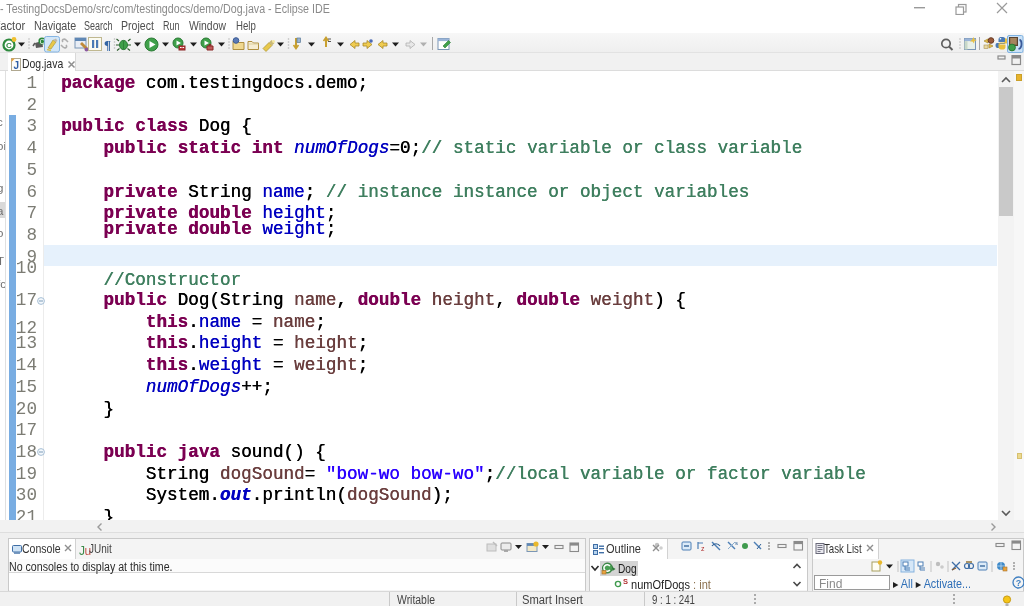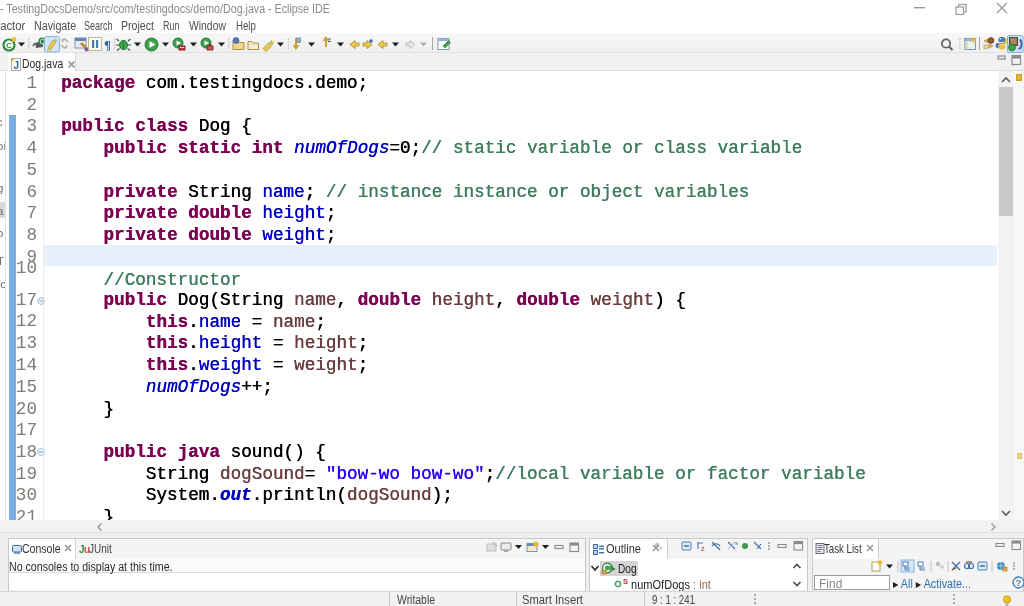--- a/index.html
+++ b/index.html
@@ -215,27 +215,27 @@
 <div class="abs num" style="top:45.4px">3</div>
 <div class="abs cl" style="top:45.4px"><span class="k">public</span> <span class="k">class</span> Dog {</div>
 <div class="abs num" style="top:67.1px">4</div>
 <div class="abs cl" style="top:67.1px">    <span class="k">public</span> <span class="k">static</span> <span class="k">int</span> <span class="sf">numOfDogs</span>=0;<span class="c">// static variable or class variable</span></div>
 <div class="abs num" style="top:88.8px">5</div>
 <div class="abs num" style="top:110.5px">6</div>
 <div class="abs cl" style="top:110.5px">    <span class="k">private</span> String <span class="f">name</span>; <span class="c">// instance instance or object variables</span></div>
 <div class="abs num" style="top:132.2px">7</div>
 <div class="abs cl" style="top:132.2px">    <span class="k">private</span> <span class="k">double</span> <span class="f">height</span>;</div>
 <div class="abs num" style="top:153.9px">8</div>
-<div class="abs cl" style="top:154px">    <span class="k">private</span> <span class="k">double</span> <span class="f">weight</span>;</div>
+<div class="abs cl" style="top:148px">    <span class="k">private</span> <span class="k">double</span> <span class="f">weight</span>;</div>
 <div class="abs num" style="top:175.6px">9</div>
 <div class="abs num" style="top:187px">10</div>
 <div class="abs cl" style="top:199px">    <span class="c">//Constructor</span></div>
 <div class="abs num" style="top:219.0px">17</div>
 <div class="abs cl" style="top:219.0px">    <span class="k">public</span> Dog(String <span class="p">name</span>, <span class="k">double</span> <span class="p">height</span>, <span class="k">double</span> <span class="p">weight</span>) {</div>
-<div class="abs num" style="top:240px">12</div>
+<div class="abs num" style="top:247px">12</div>
 <div class="abs cl" style="top:240.7px">        <span class="k">this</span>.<span class="f">name</span> = <span class="p">name</span>;</div>
 <div class="abs num" style="top:262.4px">13</div>
 <div class="abs cl" style="top:262.4px">        <span class="k">this</span>.<span class="f">height</span> = <span class="p">height</span>;</div>
 <div class="abs num" style="top:284.09999999999997px">14</div>
 <div class="abs cl" style="top:284.09999999999997px">        <span class="k">this</span>.<span class="f">weight</span> = <span class="p">weight</span>;</div>
 <div class="abs num" style="top:305.8px">15</div>
 <div class="abs cl" style="top:305.8px">        <span class="sf">numOfDogs</span>++;</div>
 <div class="abs num" style="top:327.5px">20</div>
 <div class="abs cl" style="top:327.5px">    }</div>
 <div class="abs num" style="top:349.2px">17</div>
@@ -296,21 +296,21 @@
 <div class="abs" id="panelstuff"></div>
 <div class="abs" style="left:9px;top:539px;width:67px;height:20px;background:#fff;border-right:1px solid #d2d2d2"></div>
 <svg class="icon" width="10" height="9" style="left:12px;top:545px" viewBox="0 0 10 9">
     <rect x="0.5" y="0.5" width="9" height="6.5" rx="1" fill="#cfe3f5" stroke="#3f6ea6" stroke-width="1"></rect>
     <rect x="2" y="7.5" width="6" height="1.2" fill="#3f6ea6"></rect>
   </svg>
 <div class="abs ptab" style="left:21.5px;top:541px;transform:scaleX(0.81);transform-origin:0 0">Console</div>
 <svg class="icon" width="8" height="8" style="left:64px;top:544px" viewBox="0 0 8 8">
     <path d="M1 1 L7 7 M7 1 L1 7" stroke="#8f8f8f" stroke-width="1.4"></path>
   </svg>
-<div class="abs" style="left:79px;top:544px;font-size:10px;font-weight:bold;letter-spacing:-0.5px"><span style="color:#3c8a4a">J</span><span style="color:#c4584f">u</span></div>
+<div class="abs" style="left:79px;top:544px;font-size:12px;font-weight:normal;letter-spacing:-0.5px"><span style="color:#3c8a4a">J</span><span style="color:#c4584f">u</span></div>
 <div class="abs ptab" style="left:89px;top:541px;color:#444;transform:scaleX(0.767);transform-origin:0 0">JUnit</div>
 <svg class="icon" width="95" height="12" style="left:486px;top:541px" viewBox="0 0 95 12">
 <g opacity="0.55">
       <rect x="1" y="3" width="9" height="7" fill="#cfcfcf" stroke="#909090"></rect>
       <path d="M7 1 L11 5" stroke="#909090" stroke-width="1.5"></path>
     </g>
 <rect x="15" y="2" width="10" height="7" rx="1" fill="#ececec" stroke="#8a8a8a"></rect>
     <rect x="18" y="9.5" width="4" height="1.2" fill="#8a8a8a"></rect>
 <path d="M29 4 L36 4 L32.5 8 Z" fill="#1e1e1e"></path>
 <rect x="41" y="2.5" width="10" height="8" fill="#f3e9c8" stroke="#7b96b5"></rect>

